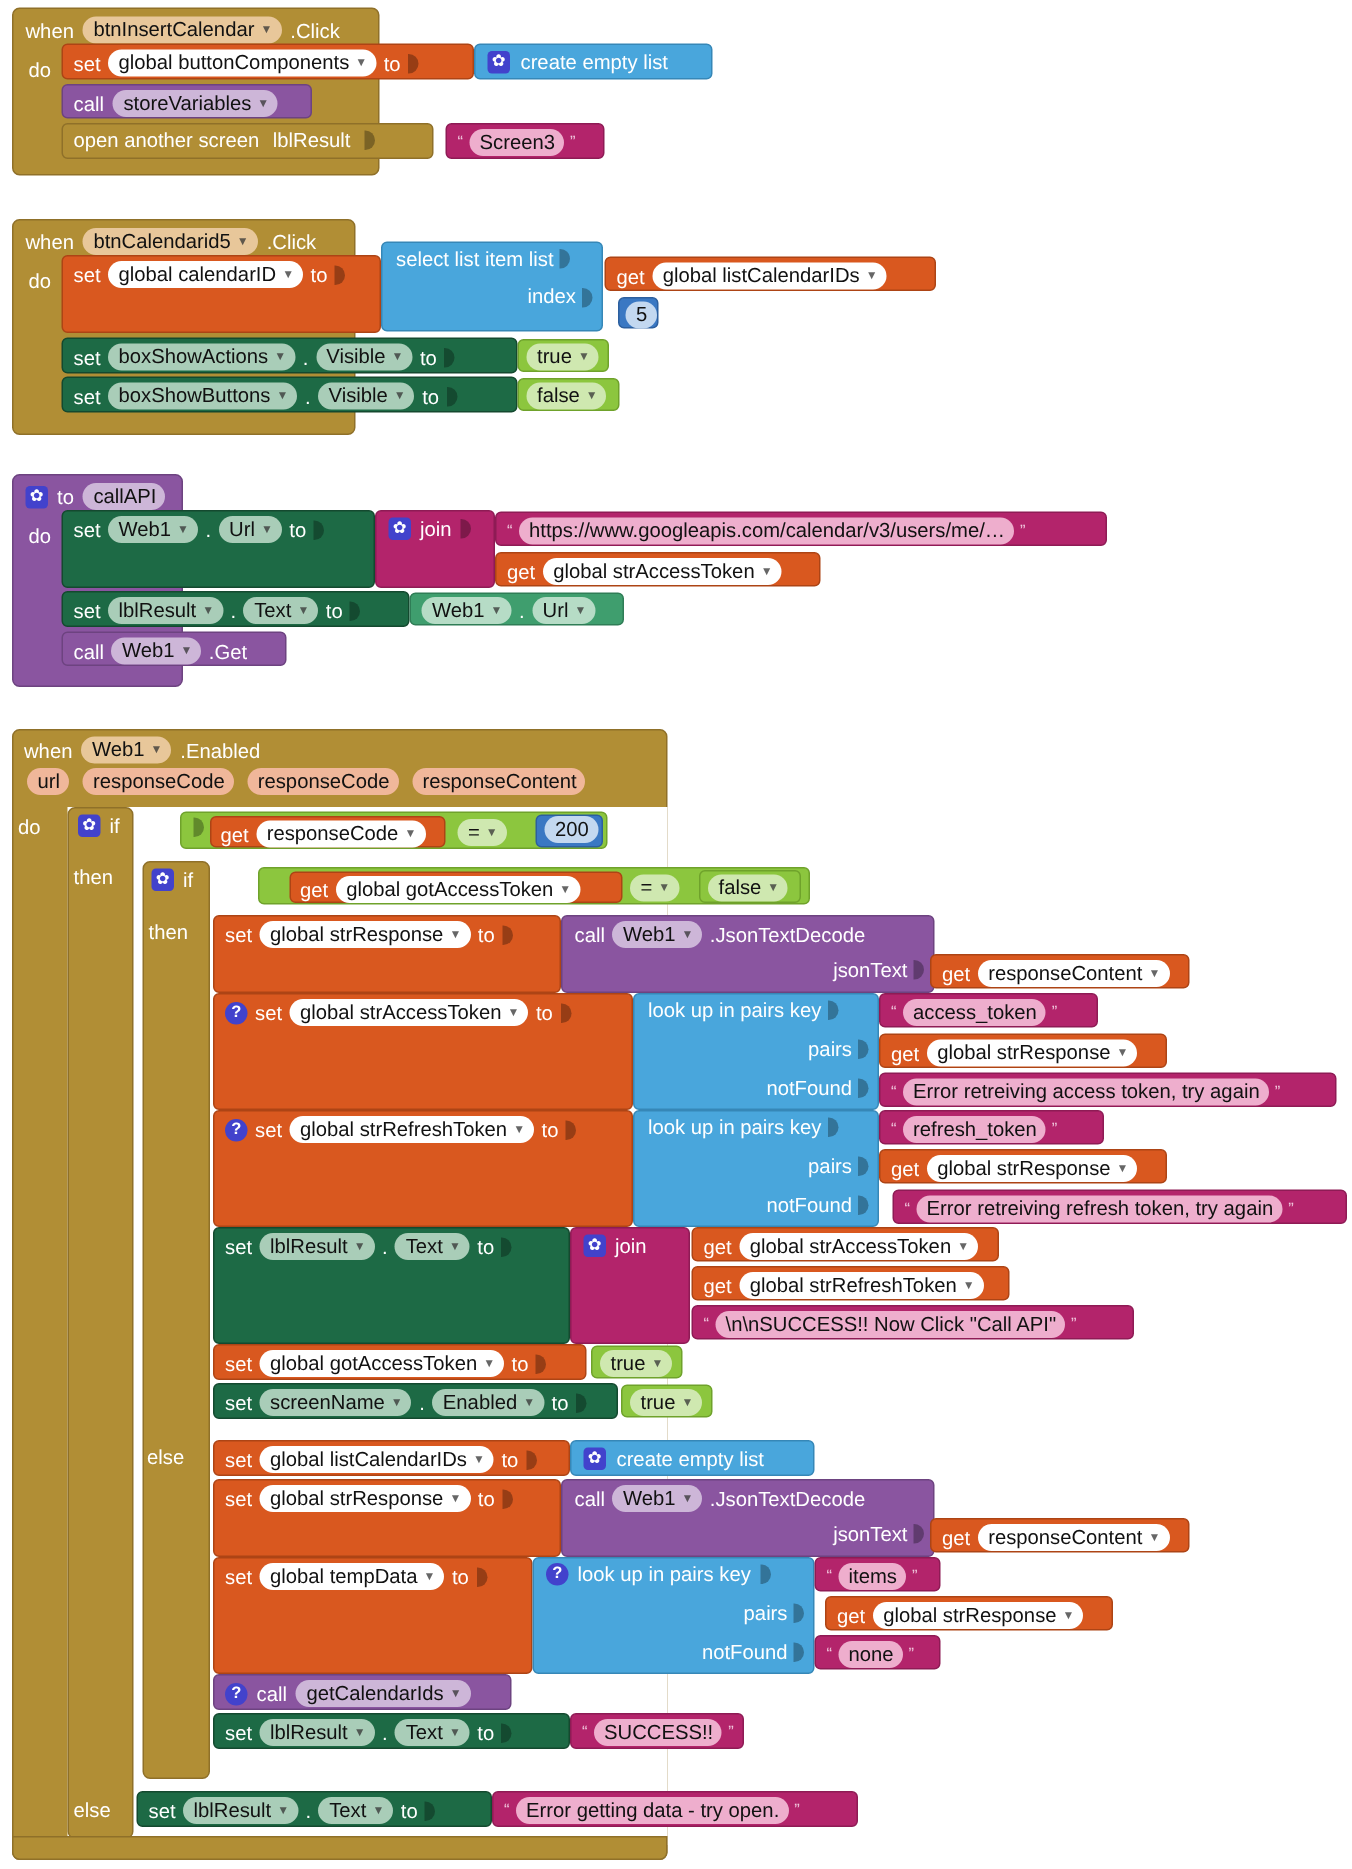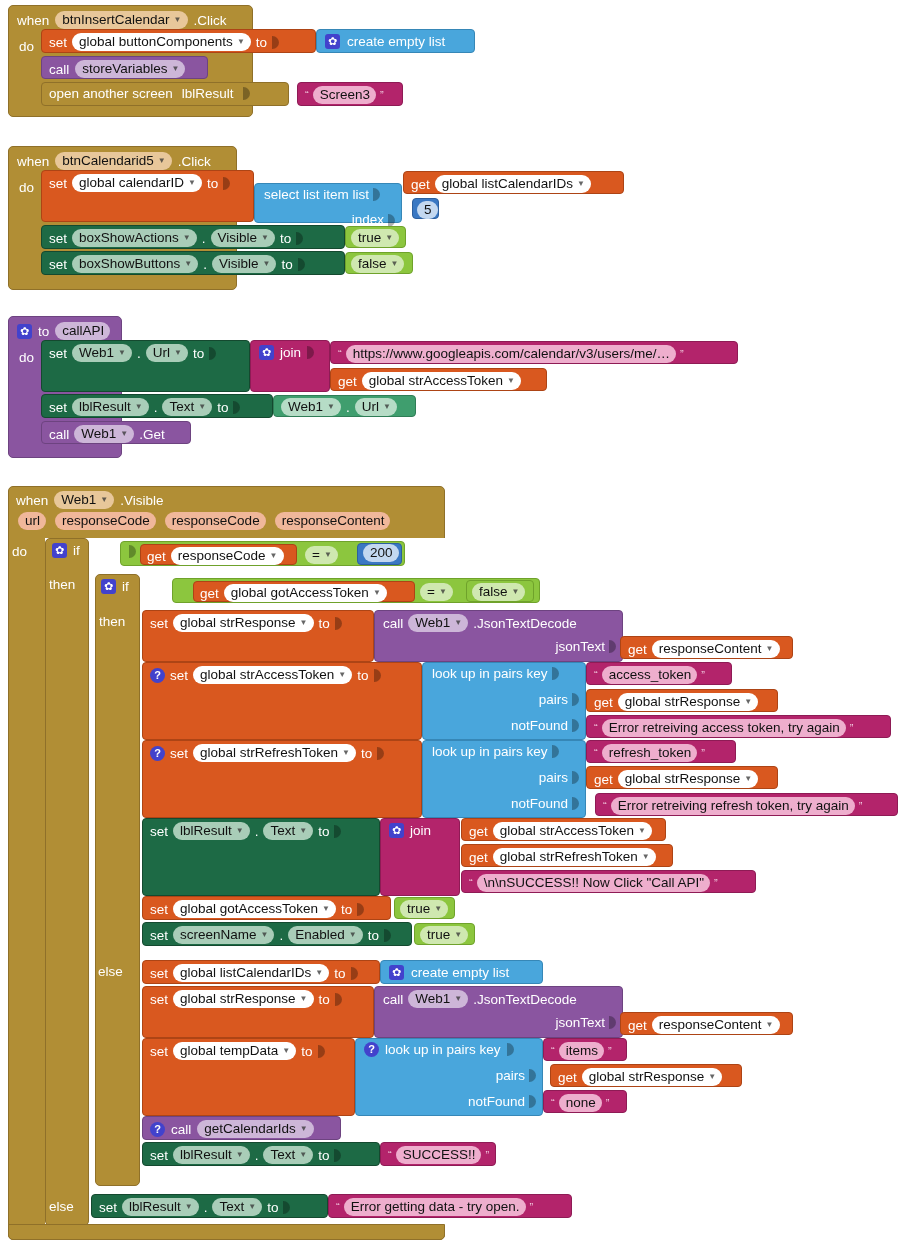--- a/index.html
+++ b/index.html
@@ -136,21 +136,21 @@
   <div class="row" style="position:absolute;left:7px;top:3px;gap:5px;">
     <span class="lbl">set</span>
     <span class="fld">
       <span>global calendarID</span>
         <span class="caret">▼</span>
     </span>
     <span class="lbl">to</span>
     <span class="sock"></span>
   </div>
 </div>
-<div class="blk c-list" style="left:254px;top:183px;width:148px;height:40px;">
+<div class="blk c-list" style="left:254px;top:161px;width:148px;height:60px;">
   <div class="row" style="position:absolute;left:9px;top:3px;gap:4px;">
     <span class="lbl">select list item  list</span>
     <span class="sock"></span>
   </div>
   <div class="row" style="position:absolute;right:4px;top:28px;gap:4px;align-items:flex-end;">
     <span class="lbl">index</span>
     <span class="sock"></span>
   </div>
 </div>
 <div class="blk c-var" style="left:403px;top:171px;width:221px;height:23px;">
@@ -305,21 +305,21 @@
 <div class="blk c-event" style="left:8px;top:486px;width:437px;height:754px;border-radius:5px;"></div>
 
 <div class="abs" style="left:45px;top:538px;width:400px;height:692px;background:#ffffff;"></div>
 
 <div class="row" style="position:absolute;left:16px;top:491px;gap:6px;">
   <span class="lbl">when</span>
   <span class="fld" style="background:#e8c79a;">
     <span>Web1</span>
       <span class="caret">▼</span>
   </span>
-  <span class="lbl">.Visible</span>
+  <span class="lbl">.Enabled</span>
 </div>
 
 <div class="row" style="position:absolute;left:18px;top:512px;gap:9px;">
   <span class="fld" style="background:#f0b79a;">url</span>
   <span class="fld" style="background:#f0b79a;">responseCode</span>
   <span class="fld" style="background:#f0b79a;">responseCode</span>
   <span class="fld" style="background:#f0b79a;">responseContent</span>
 </div>
 <div class="lbl" style="position:absolute;left:12px;top:544px;">do</div>
 

